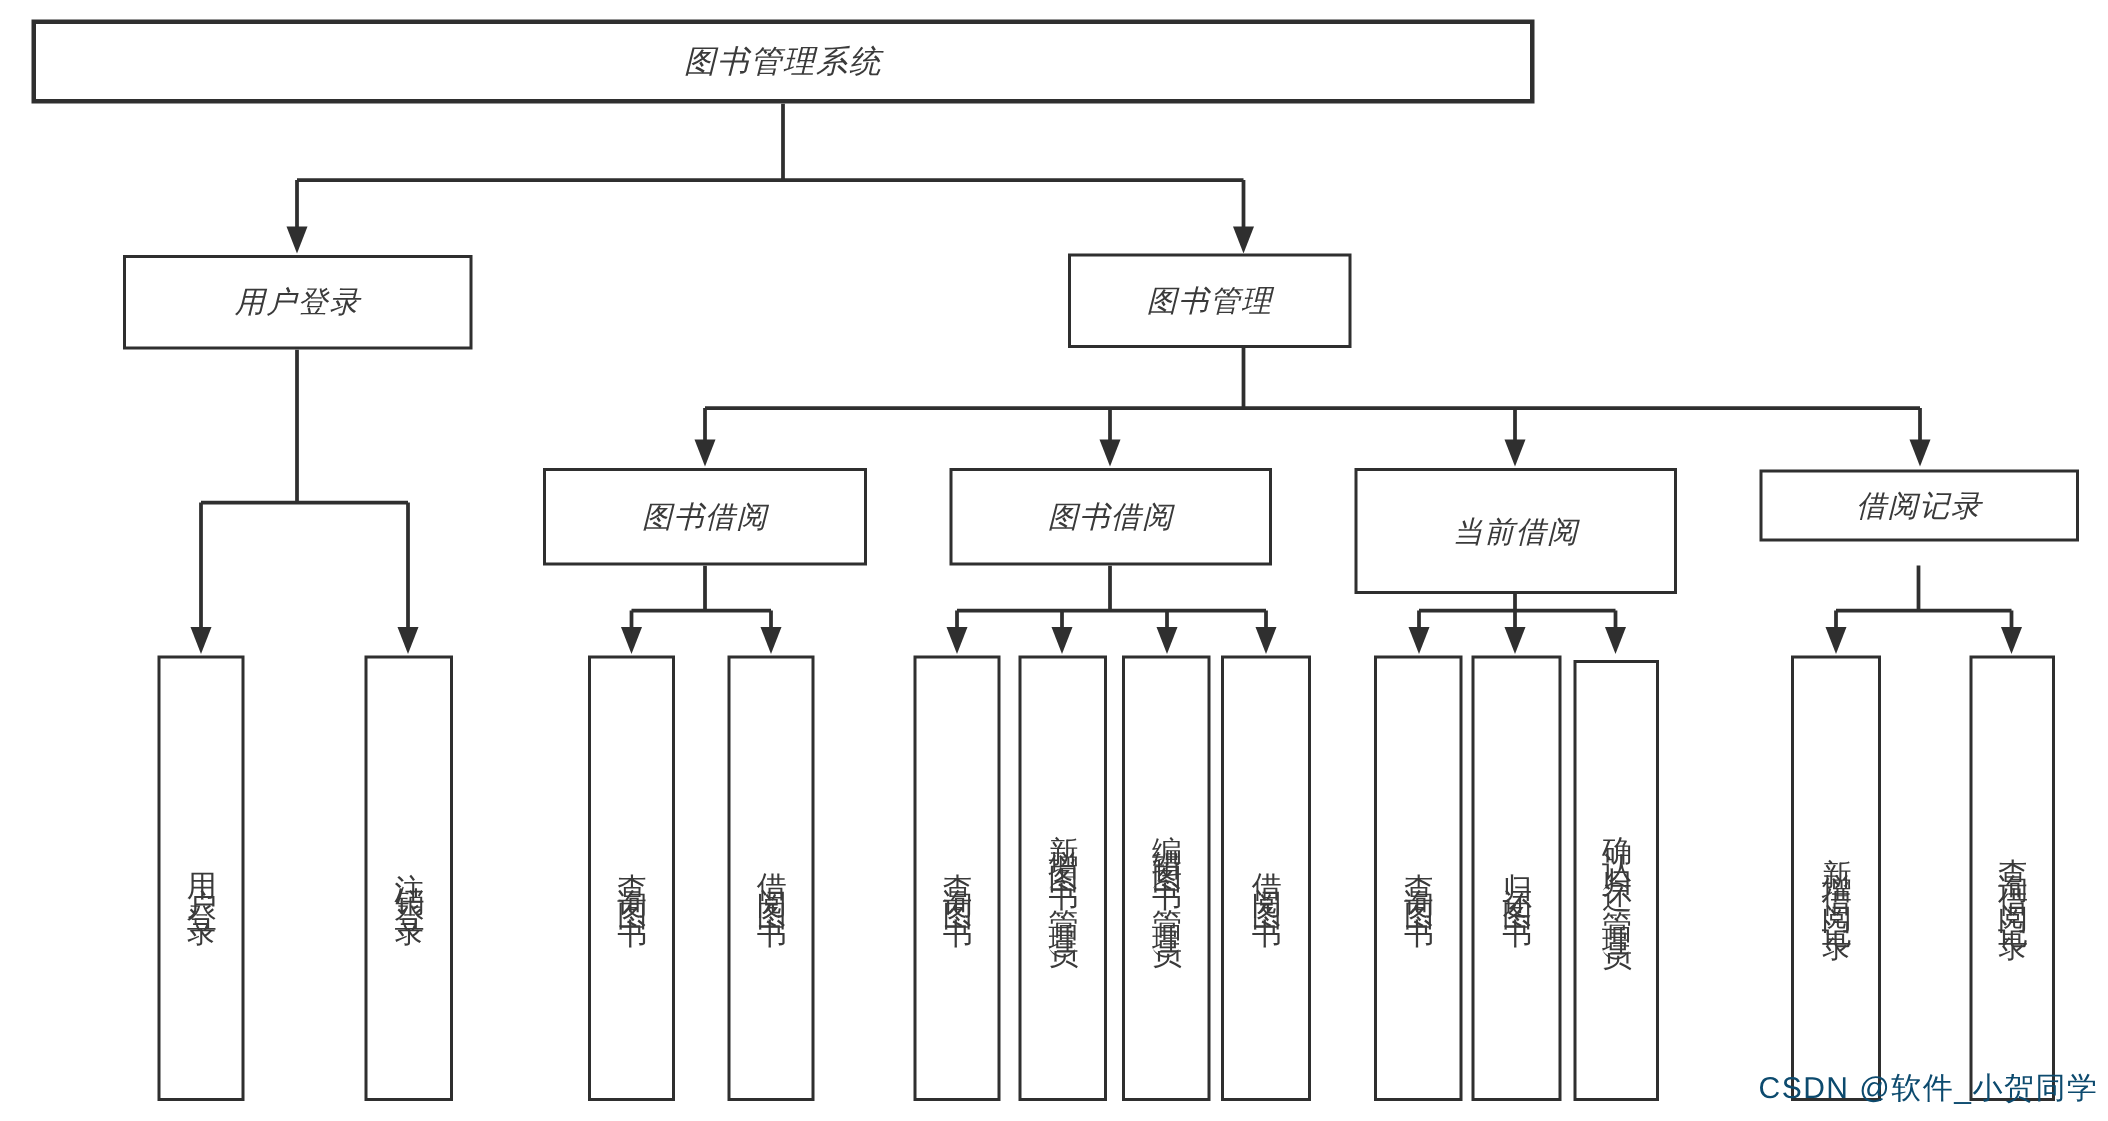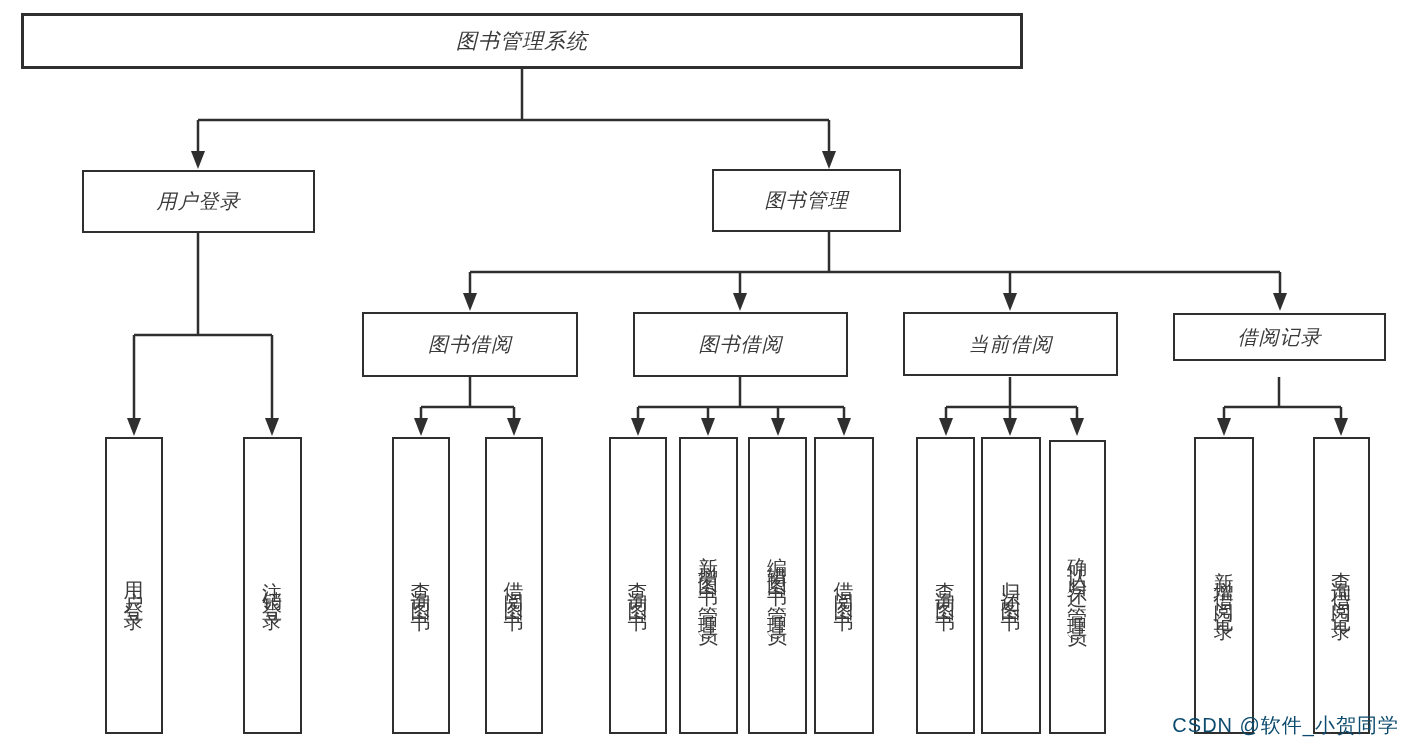--- a/index.html
+++ b/index.html
@@ -113,21 +113,21 @@
     </g>
   </svg>
 
   <div class="node root" style="left:21px; top:13px; width:1002px; height:56px;">图书管理系统</div>
 
   <div class="node" style="left:82px; top:170px; width:233px; height:63px;">用户登录</div>
   <div class="node" style="left:712px; top:169px; width:189px; height:63px;">图书管理</div>
 
   <div class="node" style="left:362px; top:312px; width:216px; height:65px;">图书借阅</div>
   <div class="node" style="left:633px; top:312px; width:215px; height:65px;">图书借阅</div>
-  <div class="node" style="left:903px; top:312px; width:215px; height:64px;">当前借阅</div>
+  <div class="node" style="left:903px; top:312px; width:215px; height:84px;">当前借阅</div>
   <div class="node" style="left:1173px; top:313px; width:213px; height:48px;">借阅记录</div>
 
   <div class="leaf" style="left:105px; top:437px; width:58px; height:297px;">
     <span>用户登录</span>
   </div>
   <div class="leaf" style="left:243px; top:437px; width:59px; height:297px;">
     <span>注销登录</span>
   </div>
   <div class="leaf" style="left:392px; top:437px; width:58px; height:297px;">
     <span>查询图书</span>

